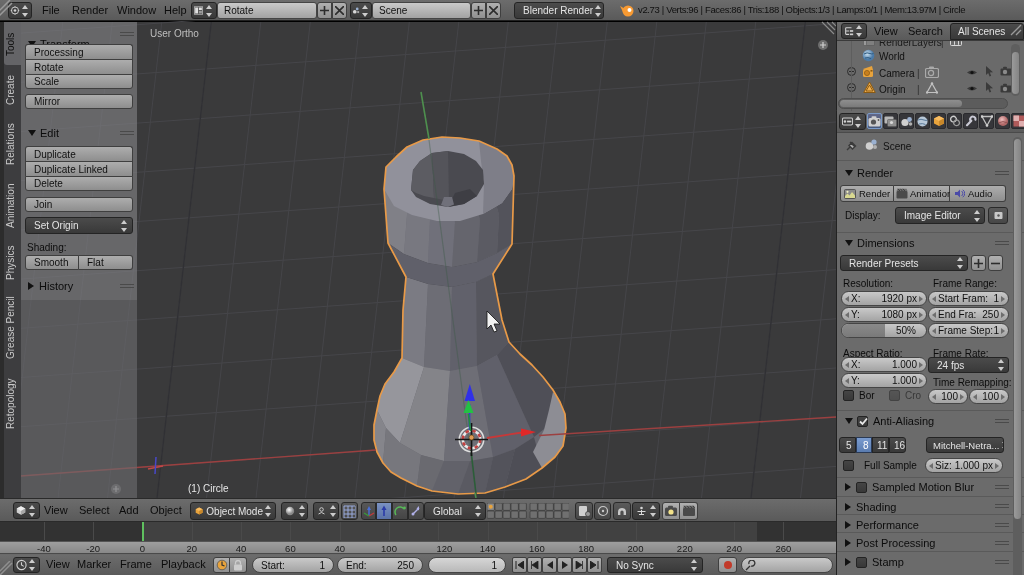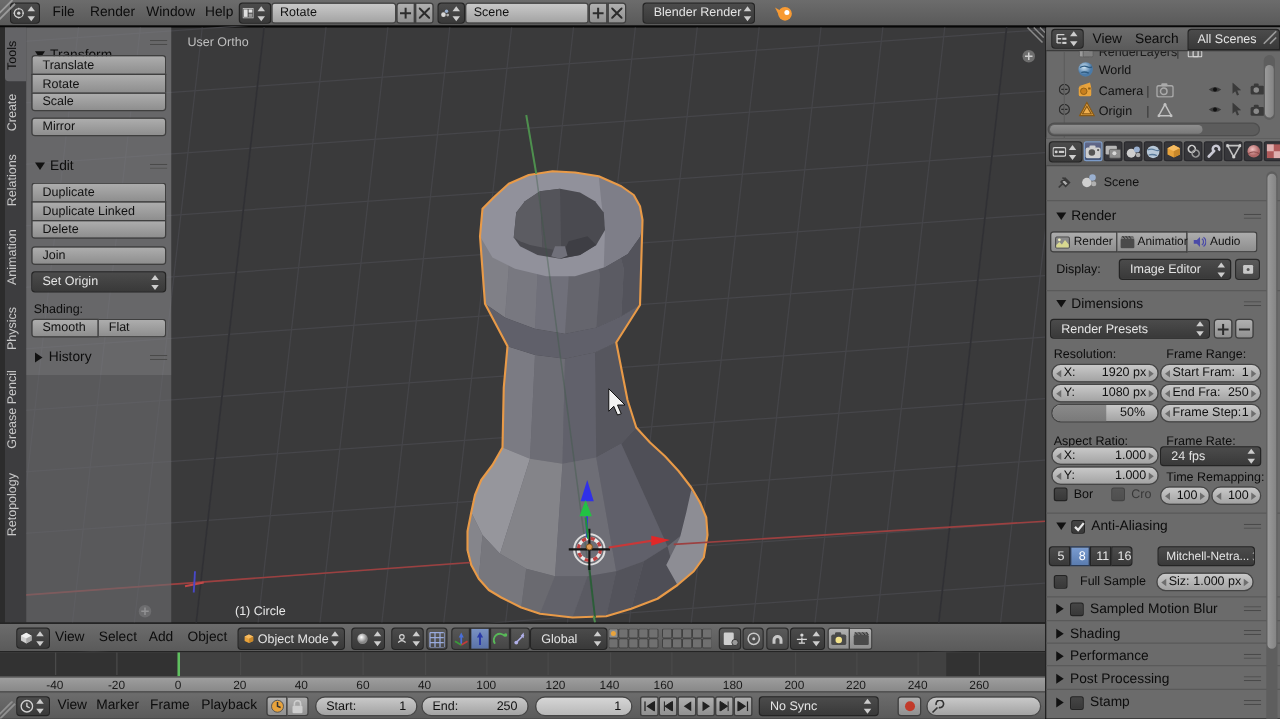--- a/index.html
+++ b/index.html
@@ -209,20 +209,21 @@
   <svg width="9" height="9" viewBox="0 0 9 9">
         <path d="M0 0 L9 9 M9 0 L0 9" stroke="#2c2c2c" stroke-width="1.6"></path>
       </svg>
     </div>
  <div class="abs ddark" style="left:514px;top:2px;width:90px;height:17px;padding-left:8px">Blender Render<b class="ud" style="margin-right:2px"></b></div>
  <svg class="abs" style="left:619px;top:3px" width="16" height="15" viewBox="0 0 16 15">
       <circle cx="9" cy="8" r="5.5" fill="#f79a33"></circle>
       <circle cx="10.5" cy="7" r="2" fill="#fff"></circle>
       <path d="M1 3 L8 7 L4 9 Z" fill="#f79a33"></path>
     </svg>
+ <span class="abs" style="left:638px;top:4px;color:#101010;font-size:9.5px;letter-spacing:-0.35px;white-space:nowrap">v2.73 | Verts:96 | Faces:86 | Tris:188 | Objects:1/3 | Lamps:0/1 | Mem:13.97M | Circle</span>
 </div>
 
 <div class="abs" style="left:0;top:22px;width:137px;height:476px">
  <div class="abs" style="left:0;top:0;width:4px;height:476px;background:#2c2c2c"></div>
  <div class="abs" style="left:4px;top:0;width:17px;height:476px;background:#3d3d3f"></div>
  <div class="abs" style="left:21px;top:0;width:116px;height:476px;background:rgba(108,108,112,0.62)"></div>
  <div class="abs" style="left:21px;top:0;width:116px;height:278px;background:rgba(235,235,240,0.10)"></div>
 
  <div class="abs" style="left:4px;top:0;width:17px;height:43px;background:#646467;border-radius:0 0 0 3px"></div>
  <div class="abs" style="left:5px;top:2px;width:14px;height:40px;color:#0e0e0e;font-size:10px;writing-mode:vertical-rl;transform:rotate(180deg);text-align:center">Tools</div>
@@ -231,21 +232,21 @@
  <div class="abs" style="left:5px;top:154px;width:14px;height:60px;color:#c9c9c9;font-size:10px;writing-mode:vertical-rl;transform:rotate(180deg);text-align:center">Animation</div>
  <div class="abs" style="left:5px;top:217px;width:14px;height:48px;color:#c9c9c9;font-size:10px;writing-mode:vertical-rl;transform:rotate(180deg);text-align:center">Physics</div>
  <div class="abs" style="left:5px;top:268px;width:14px;height:76px;color:#c9c9c9;font-size:10px;writing-mode:vertical-rl;transform:rotate(180deg);text-align:center">Grease Pencil</div>
  <div class="abs" style="left:5px;top:347px;width:14px;height:70px;color:#c9c9c9;font-size:10px;writing-mode:vertical-rl;transform:rotate(180deg);text-align:center">Retopology</div>
 
  <div class="abs phead row" style="left:28px;top:16px"><i class="tri-d"></i>Transform</div>
  <div class="abs grip" style="left:120px;top:10px">
       <i></i>
       <i></i>
     </div>
- <div class="abs btn" style="left:25px;top:22px;width:108px;height:15px;padding-left:8px;border-radius:3px 3px 0 0;border-bottom:none">Translate</div>
+ <div class="abs btn" style="left:25px;top:22px;width:108px;height:15px;padding-left:8px;border-radius:3px 3px 0 0;border-bottom:none">Processing</div>
  <div class="abs btn" style="left:25px;top:37px;width:108px;height:15px;padding-left:8px;border-radius:0;border-bottom:none">Rotate</div>
  <div class="abs btn" style="left:25px;top:52px;width:108px;height:15px;padding-left:8px;border-radius:0 0 3px 3px">Scale</div>
  <div class="abs btn" style="left:25px;top:72px;width:108px;height:15px;padding-left:8px">Mirror</div>
 
  <div class="abs phead row" style="left:28px;top:105px"><i class="tri-d"></i>Edit</div>
  <div class="abs grip" style="left:120px;top:109px">
       <i></i>
       <i></i>
     </div>
  <div class="abs btn" style="left:25px;top:124px;width:108px;height:15px;padding-left:8px;border-radius:3px 3px 0 0;border-bottom:none">Duplicate</div>
@@ -435,21 +436,21 @@
       <span class="abs" style="left:29.900000000000006px;top:1px;width:28px;text-align:center;color:#1a1a1a;font-size:9.5px">-40</span>
       <span class="abs" style="left:79.2px;top:1px;width:28px;text-align:center;color:#1a1a1a;font-size:9.5px">-20</span>
       <span class="abs" style="left:128.5px;top:1px;width:28px;text-align:center;color:#1a1a1a;font-size:9.5px">0</span>
       <span class="abs" style="left:177.8px;top:1px;width:28px;text-align:center;color:#1a1a1a;font-size:9.5px">20</span>
       <span class="abs" style="left:227.1px;top:1px;width:28px;text-align:center;color:#1a1a1a;font-size:9.5px">40</span>
       <span class="abs" style="left:276.4px;top:1px;width:28px;text-align:center;color:#1a1a1a;font-size:9.5px">60</span>
       <span class="abs" style="left:325.7px;top:1px;width:28px;text-align:center;color:#1a1a1a;font-size:9.5px">40</span>
       <span class="abs" style="left:375.0px;top:1px;width:28px;text-align:center;color:#1a1a1a;font-size:9.5px">100</span>
       <span class="abs" style="left:424.29999999999995px;top:1px;width:28px;text-align:right;color:#1a1a1a;font-size:9.5px">120</span>
       <span class="abs" style="left:473.59999999999997px;top:1px;width:28px;text-align:center;color:#1a1a1a;font-size:9.5px">140</span>
-      <span class="abs" style="left:522.9px;top:1px;width:28px;color:#1a1a1a;font-size:9.5px">160</span>
+      <span class="abs" style="left:522.9px;top:1px;width:28px;text-align:center;color:#1a1a1a;font-size:9.5px">160</span>
       <span class="abs" style="left:572.2px;top:1px;width:28px;text-align:center;color:#1a1a1a;font-size:9.5px">180</span>
       <span class="abs" style="left:621.5px;top:1px;width:28px;text-align:center;color:#1a1a1a;font-size:9.5px">200</span>
       <span class="abs" style="left:670.8px;top:1px;width:28px;text-align:center;color:#1a1a1a;font-size:9.5px">220</span>
       <span class="abs" style="left:720.0999999999999px;top:1px;width:28px;text-align:center;color:#1a1a1a;font-size:9.5px">240</span>
       <span class="abs" style="left:769.4px;top:1px;width:28px;text-align:center;color:#1a1a1a;font-size:9.5px">260</span>
     </div>
  <div class="abs hdr" style="left:0;top:33px;width:836px;height:20px">
   <div class="abs ddark" style="left:13px;top:2px;width:27px;height:16px;padding:0 2px">
    <svg width="12" height="12" viewBox="0 0 12 12">
           <circle cx="6" cy="6" r="5" fill="none" stroke="#d0d0d0" stroke-width="1.2"></circle>

